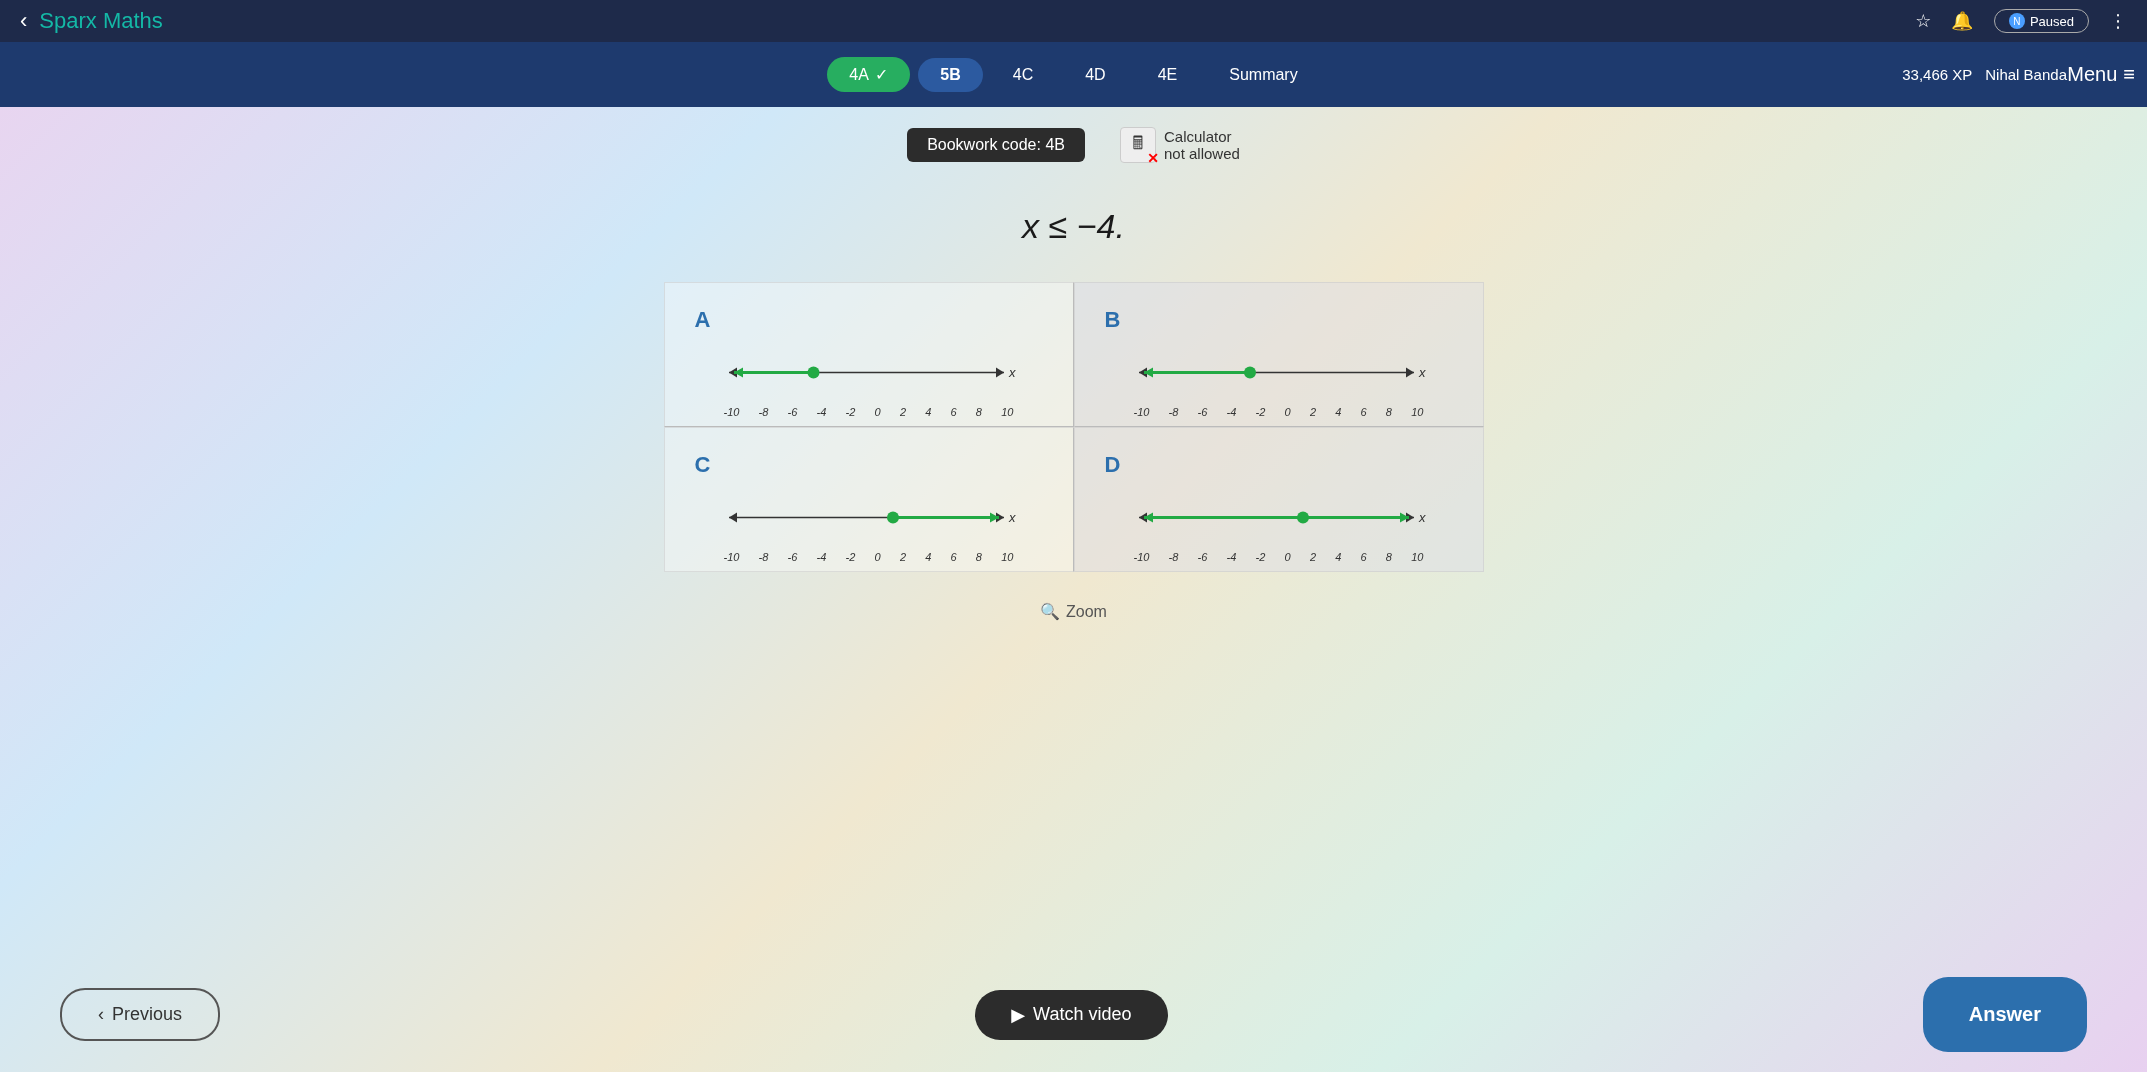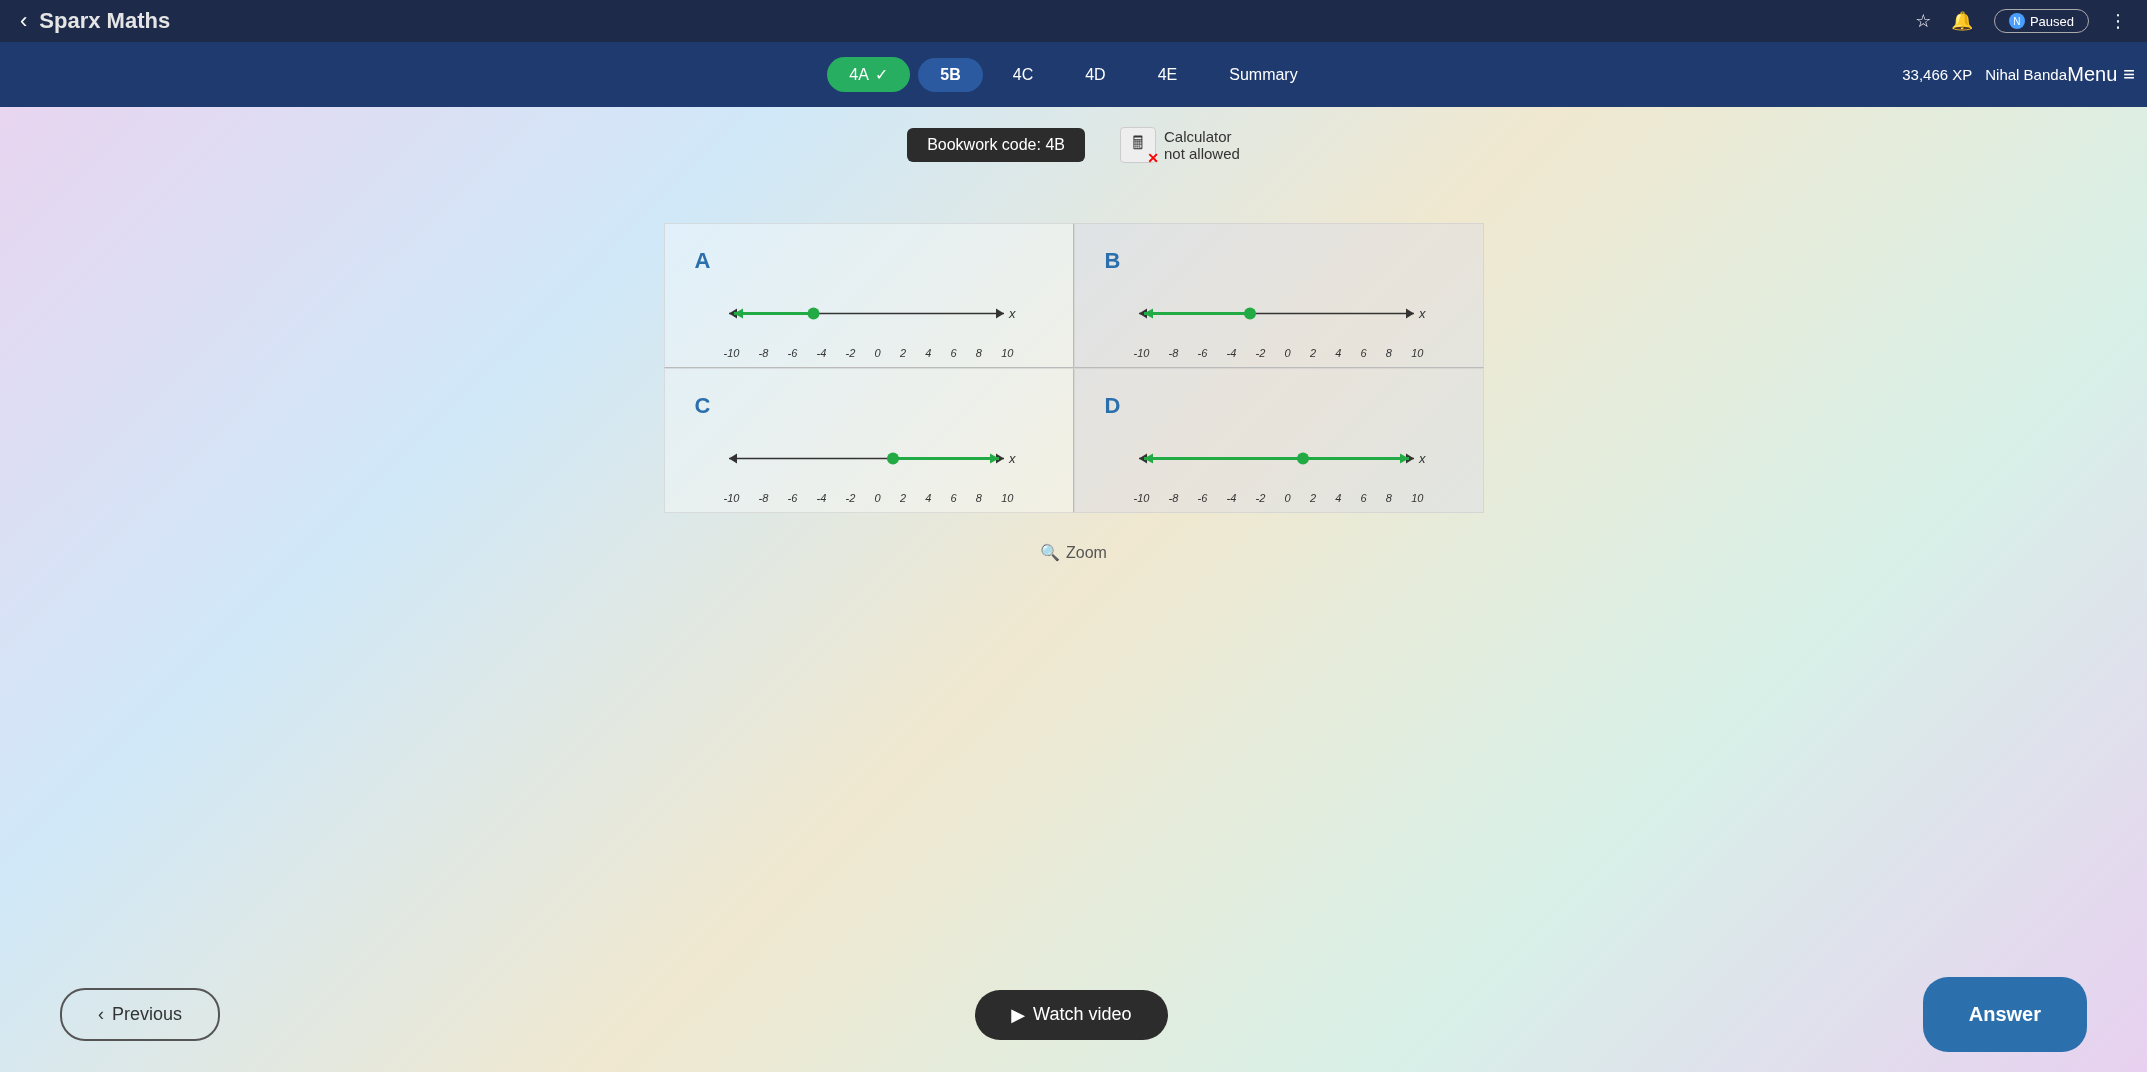--- a/index.html
+++ b/index.html
@@ -27,23 +27,23 @@
       display: flex;
       align-items: center;
       gap: 12px;
     }
     .back-arrow {
       color: white;
       font-size: 22px;
       cursor: pointer;
     }
     .brand-name {
-      color: #e5e5e5;
+      color: #14b8a6;
       font-size: 22px;
-      font-weight: 700;
+      font-weight: 400;
     }
     .top-bar-right {
       display: flex;
       align-items: center;
       gap: 20px;
       color: white;
       font-size: 15px;
     }
     .star-icon, .bell-icon { font-size: 18px; cursor: pointer; }
     .paused-btn {
@@ -352,20 +352,23 @@
         🖩<span class="calc-x" style="position:absolute;bottom:-4px;right:-4px;font-size:14px;color:red;">✕</span>
       </div>
       <div>
         <div>Calculator</div>
         <div>not allowed</div>
       </div>
     </div>
   </div>
 
   <div class="question-area">
+    <div style="font-size:34px; font-style:italic; margin-top:8px;">
+      <em>x ≤ −4.</em>
+    </div>
   </div>
 
   <div class="options-grid">
 
     <div class="option-cell right-border" style="border-bottom:1px solid #bbb;">
       <div class="option-label">A</div>
       <div class="number-line-container">
         <svg class="number-line-svg" viewBox="0 0 300 50">
 
           <line x1="10" y1="25" x2="285" y2="25" stroke="#333" stroke-width="1.5"></line>

